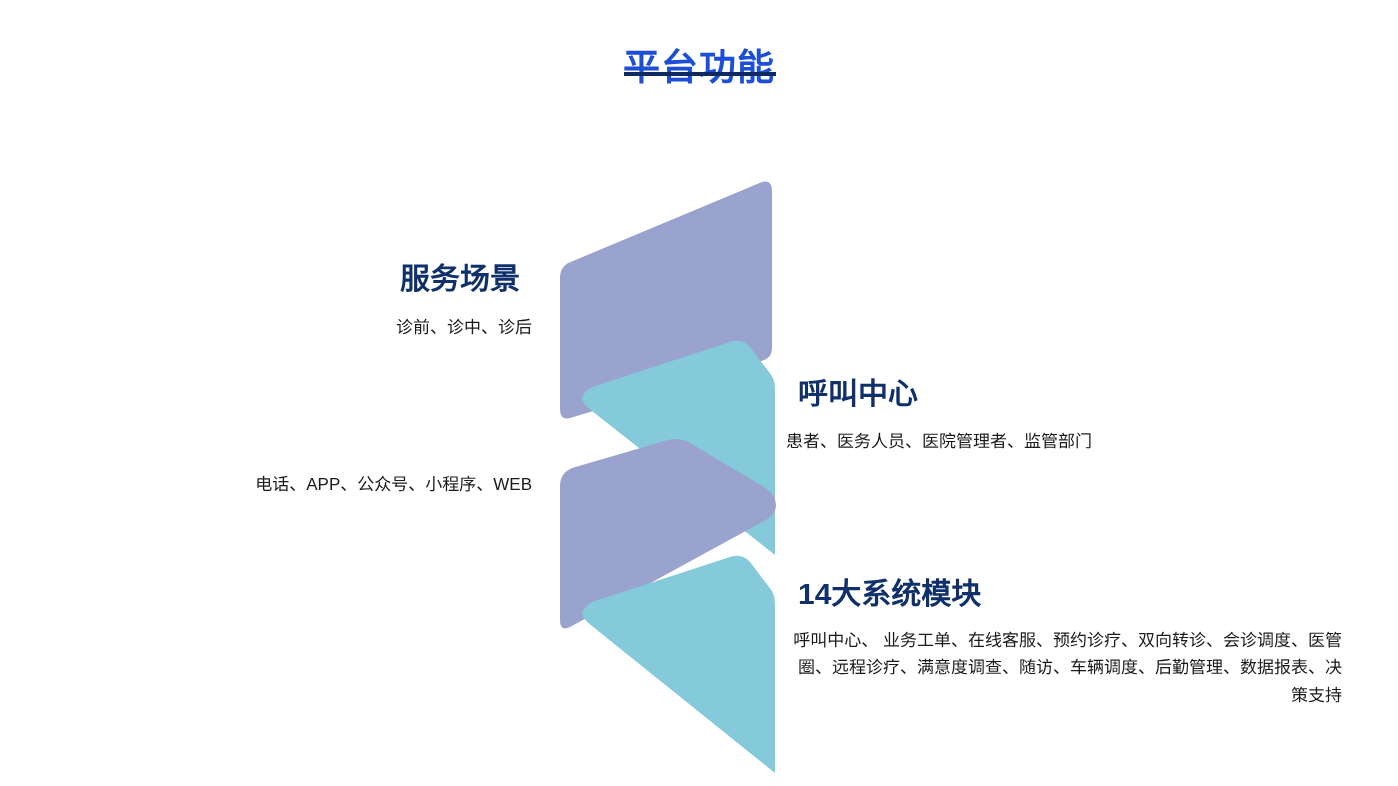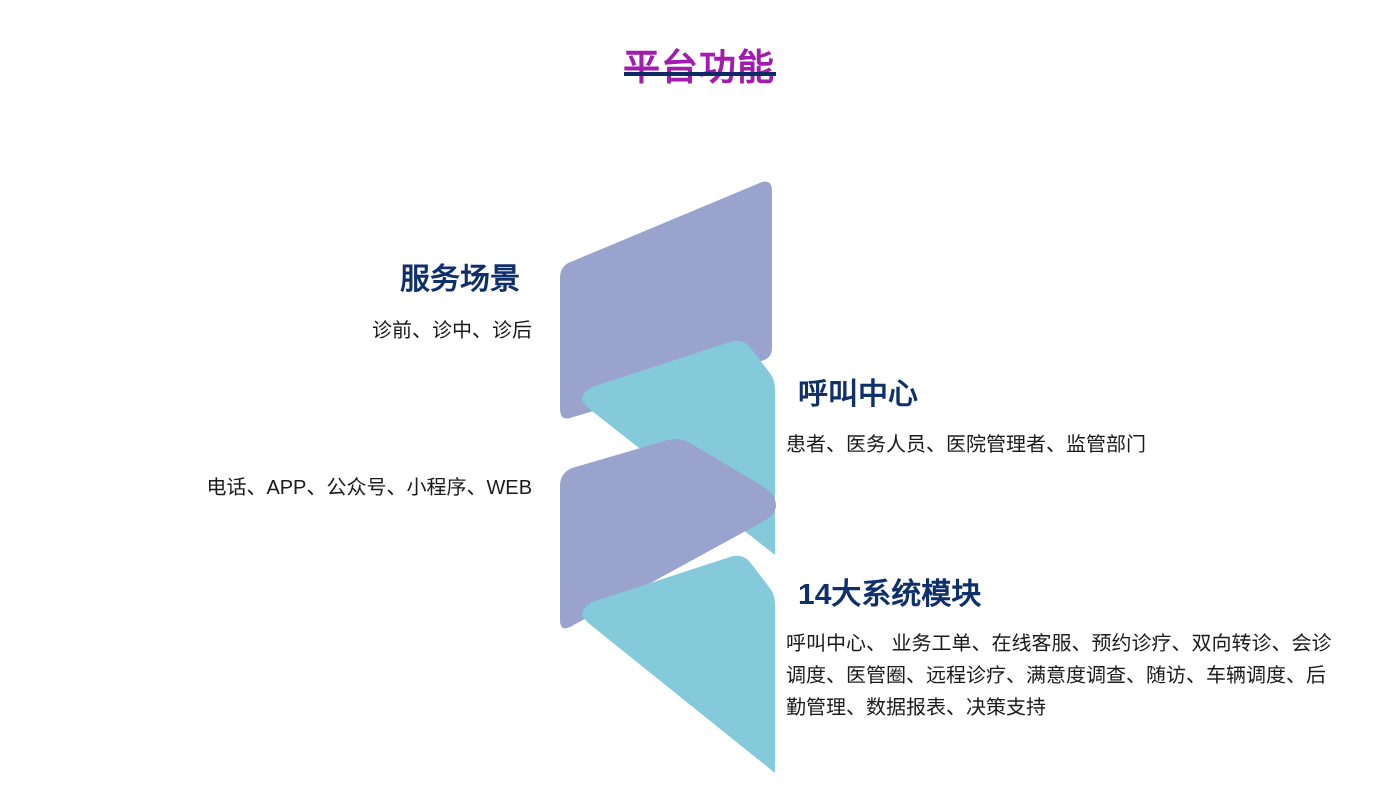--- a/index.html
+++ b/index.html
@@ -25,21 +25,21 @@
     position: absolute;
     left: 0;
     top: 22px;
     width: 1398px;
     text-align: center;
   }
   .slide-title {
     display: inline-block;
     font-size: 37px;
     font-weight: bold;
-    color: #a21caf;
+    color: #1d4ed8;
     letter-spacing: 1px;
     line-height: 1.15;
   }
   .title-underline {
     position: absolute;
     left: 624px;
     top: 72px;
     width: 152px;
     height: 4px;
     background: #0F2A63;
@@ -66,42 +66,42 @@
   }
   .block-heading {
     font-size: 30px;
     font-weight: bold;
     color: #10306B;
     line-height: 1.25;
     margin: 12px;
     white-space: nowrap;
   }
   .block-body {
-    font-size: 20px;
+    font-size: 17px;
     color: #1a1a1a;
     line-height: 1.62;
     margin: 0;
     font-weight: normal;
   }
 
   .block.align-right { text-align: right; }
   .block.align-left  { text-align: left; }
 
   
   #block-service   { left: 140px; top: 248px; width: 392px; }
   #block-service .block-body { margin-top: 16px; }
 
   #block-channel   { left: 100px; top: 455px; width: 432px; }
   #block-channel .block-body { margin-top: 16px; }
 
   #block-users     { left: 786px; top: 363px; width: 560px; }
   #block-users .block-body { margin-top: 15px; }
 
   #block-modules   { left: 786px; top: 563px; width: 556px; }
-  #block-modules .block-body { margin-top: 14px; }
+  #block-modules .block-body { margin-top: 14px; text-align: right; }
 </style>
 </head>
 <body>
 
 <div id="slide">
 
   <div class="slide-title-wrap">
     <h1 class="slide-title">平台功能</h1>
   </div>
   <div class="title-underline"></div>

